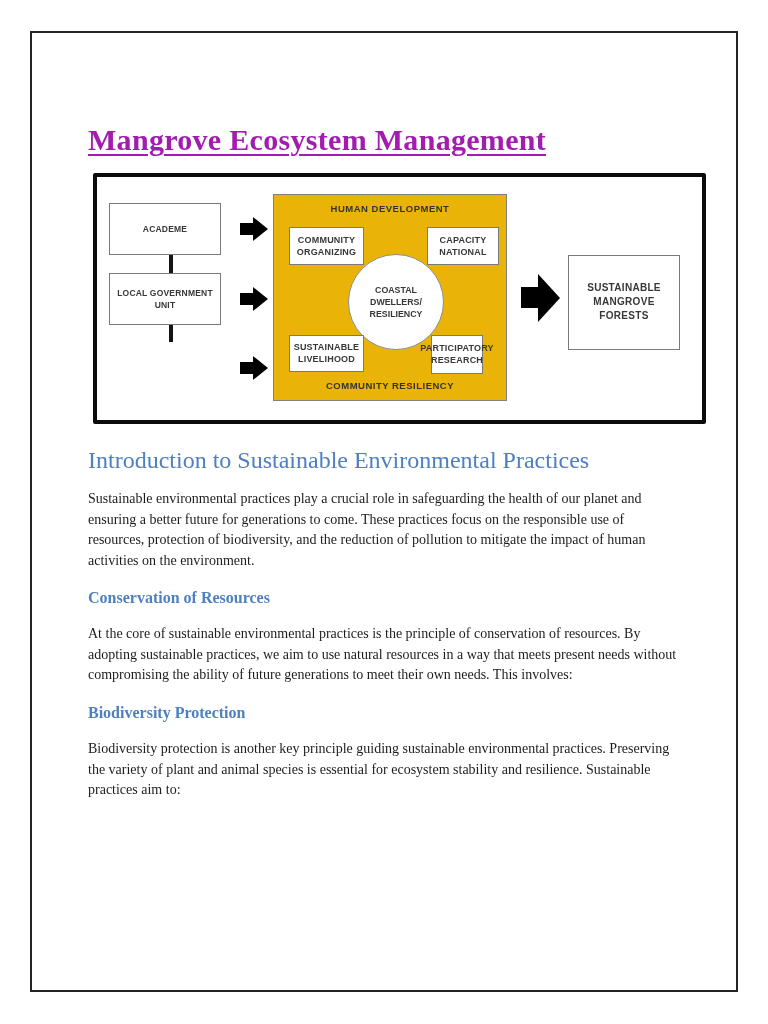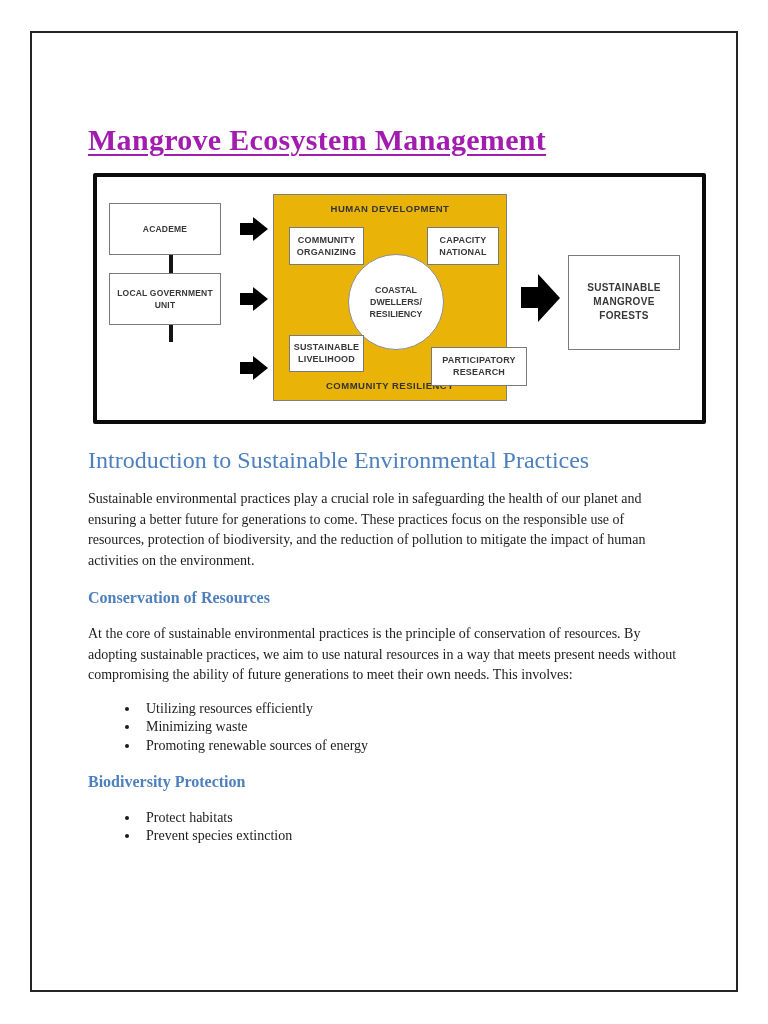--- a/index.html
+++ b/index.html
@@ -48,21 +48,21 @@
   }
   .hub-label {
     position:absolute; left:0; width:100%; text-align:center;
     font-weight:bold; font-size:9.5px; letter-spacing:0.5px; color:#333;
   }
   .hub-label-top { top:8px; } .hub-label-bottom { bottom:9px;margin-top:29px; }
   .hub-box { font-size:9px; line-height:12px; z-index:2; letter-spacing:0.2px; }
   .hub-tl { left:15px; top:32px;  width:75px; height:38px; }
   .hub-tr { left:153px; top:32px; width:72px; height:38px; }
   .hub-bl { left:15px; top:140px; width:75px; height:37px; }
-  .hub-br { left:157px; top:152px; width:96px; height:39px; }
+  .hub-br { left:157px; top:140px; width:52px; height:39px; }
   .hub-circle {
     position:absolute; box-sizing:border-box; left:74px; top:59px; width:96px; height:96px;
     border:1px solid #8a8a8a; border-radius:50%; background:#fff; z-index:1;
     display:flex; flex-direction:column; align-items:center; justify-content:center;
     text-align:center; font-weight:bold; font-size:8.8px; line-height:12px;
   }
   .big-arr { position:absolute; left:424px; top:97px; display:flex; align-items:center; }
   .big-arr .shaft { display:block; width:17px; height:21px; background:#000; }
   .big-arr .head  { display:block; width:0; height:0;
     border-top:24px solid transparent; border-bottom:24px solid transparent;
@@ -148,25 +148,17 @@
       <span>MANGROVE FORESTS</span>
     </div>
   </div>
 
   <h2 class="section-heading">Introduction to Sustainable Environmental Practices</h2>
 
   <p class="body-p">Sustainable environmental practices play a crucial role in safeguarding the health of our planet and ensuring a better future for generations to come. These practices focus on the responsible use of resources, protection of biodiversity, and the reduction of pollution to mitigate the impact of human activities on the environment.</p>
 
   <h3 class="sub-heading">Conservation of Resources</h3>
   <p class="body-p">At the core of sustainable environmental practices is the principle of conservation of resources. By adopting sustainable practices, we aim to use natural resources in a way that meets present needs without compromising the ability of future generations to meet their own needs. This involves:</p>
-  <ul class="bullets">
-    <li>Utilizing resources efficiently</li>
-    <li>Minimizing waste</li>
-    <li>Promoting renewable sources of energy</li>
-  </ul>
 
   <h3 class="sub-heading">Biodiversity Protection</h3>
-  <ul class="bullets">
-    <li>Protect habitats</li>
-    <li>Prevent species extinction</li>
-  </ul>
+  <p class="body-p">Biodiversity protection is another key principle guiding sustainable environmental practices. Preserving the variety of plant and animal species is essential for ecosystem stability and resilience. Sustainable practices aim to:</p>
 
 </div>
 
 </body></html>

